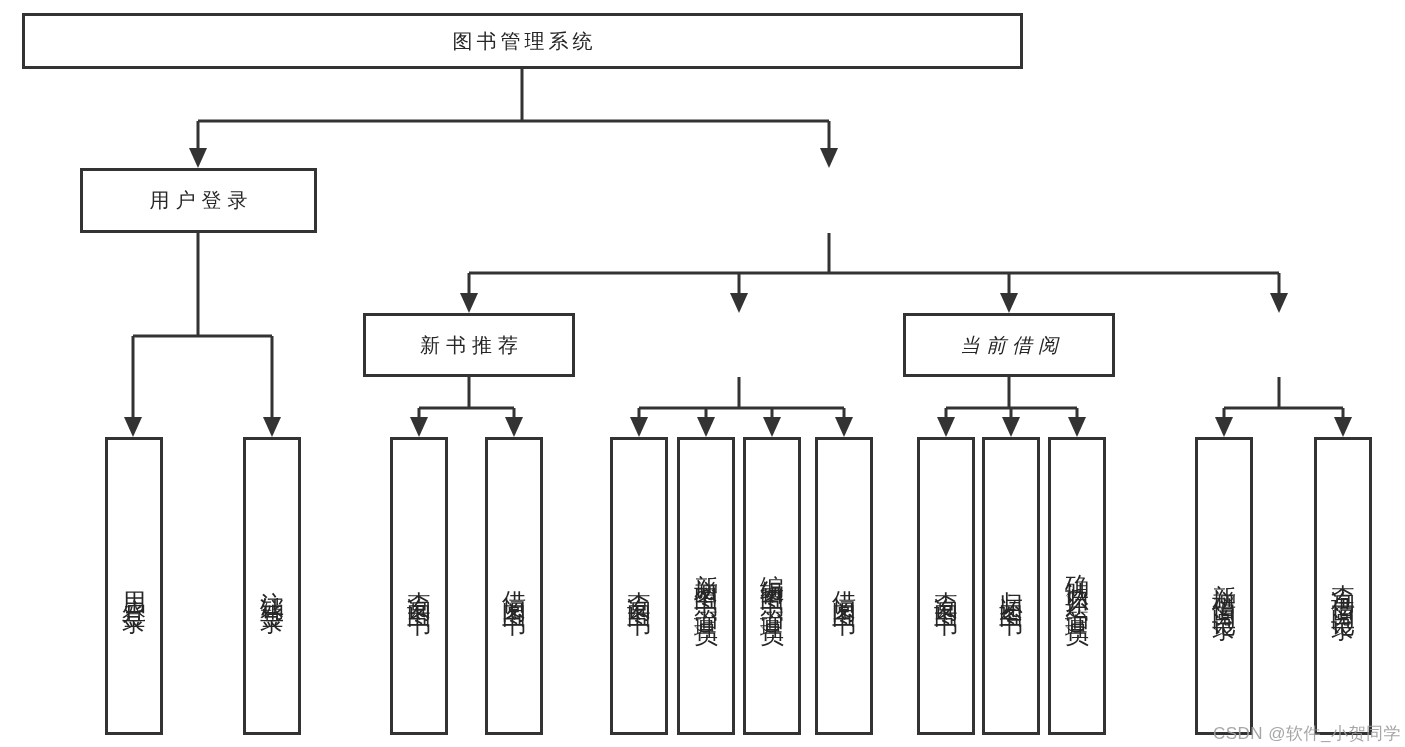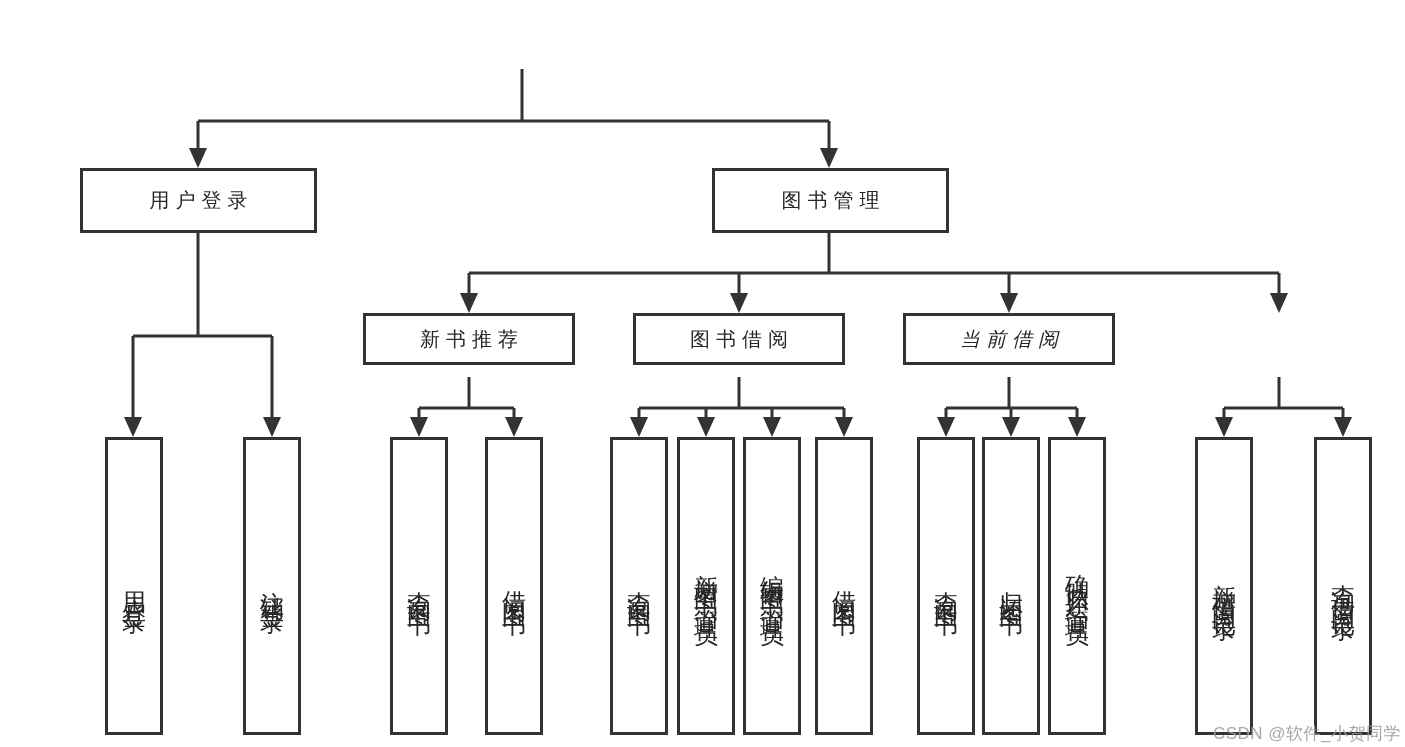--- a/index.html
+++ b/index.html
@@ -43,21 +43,21 @@
     width: 1001px; height: 56px;
     letter-spacing: 4px;
     text-indent: 4px;
   }
   .l2-node {
     top: 168px;
     width: 237px; height: 65px;
   }
   .l3-node {
     top: 313px;
-    width: 212px; height: 52px;
+    width: 212px; height: 64px;
   }
   .leaf {
     top: 437px;
     width: 58px; height: 298px;
     writing-mode: vertical-rl;
     text-orientation: mixed;
     font-size: 24px;
     letter-spacing: 7px;
     line-height: 1;
   }
@@ -118,26 +118,25 @@
 
       <polygon points="937,417 955,417 946,437"></polygon>
       <polygon points="1002,417 1020,417 1011,437"></polygon>
       <polygon points="1068,417 1086,417 1077,437"></polygon>
 
       <polygon points="1215,417 1233,417 1224,437"></polygon>
       <polygon points="1334,417 1352,417 1343,437"></polygon>
     </g>
   </svg>
 
+  <div class="node h-node root-node">图书管理系统</div>
 
   <div class="node h-node l2-node" style="left:80px;">用户登录</div>
-  <div class="node h-node l2-node" style="left:712px;">图书管理</div>
 
   <div class="node h-node l3-node" style="left:363px;">新书推荐</div>
-  <div class="node h-node l3-node" style="left:633px;">图书借阅</div>
   <div class="node h-node l3-node" style="left:903px;font-style:italic;">当前借阅</div>
 
   <div class="node leaf" style="left:105px;">用户登录</div>
   <div class="node leaf" style="left:243px;">注销登录</div>
 
   <div class="node leaf" style="left:390px;">查询图书</div>
   <div class="node leaf" style="left:485px;">借阅图书</div>
 
   <div class="node leaf" style="left:610px;">查询图书</div>
   <div class="node leaf" style="left:677px;">新增图书（管理员）</div>

